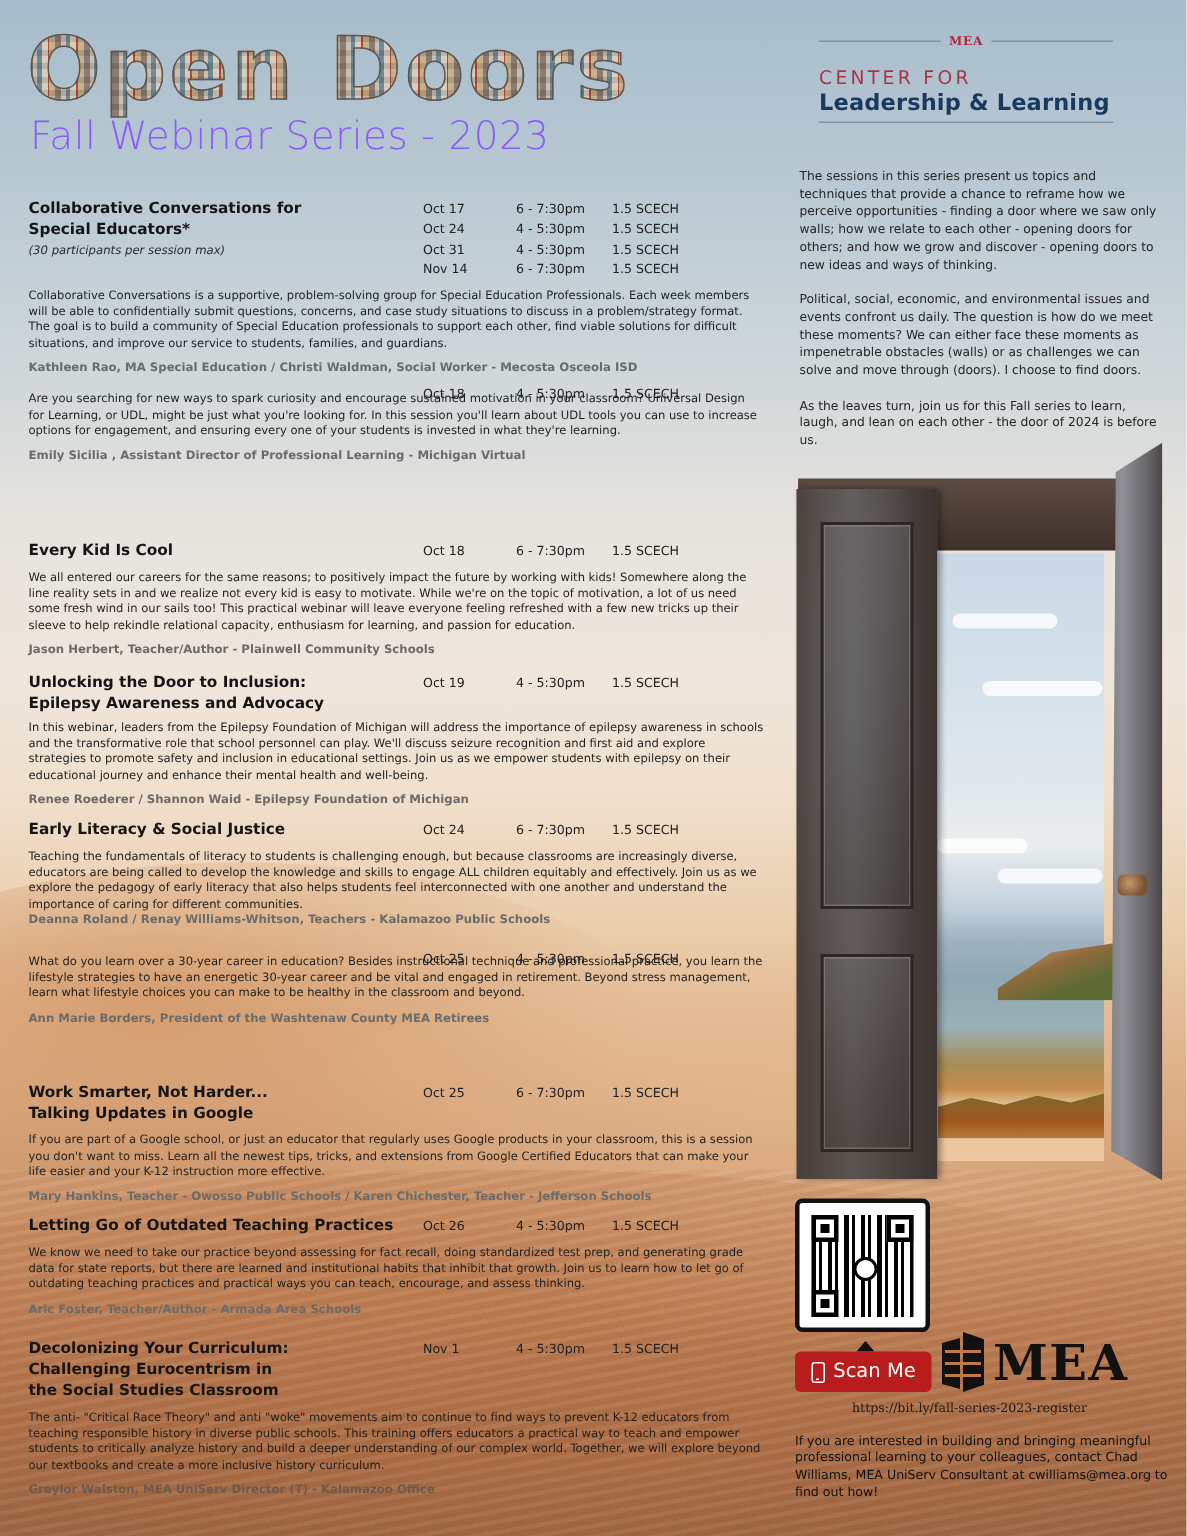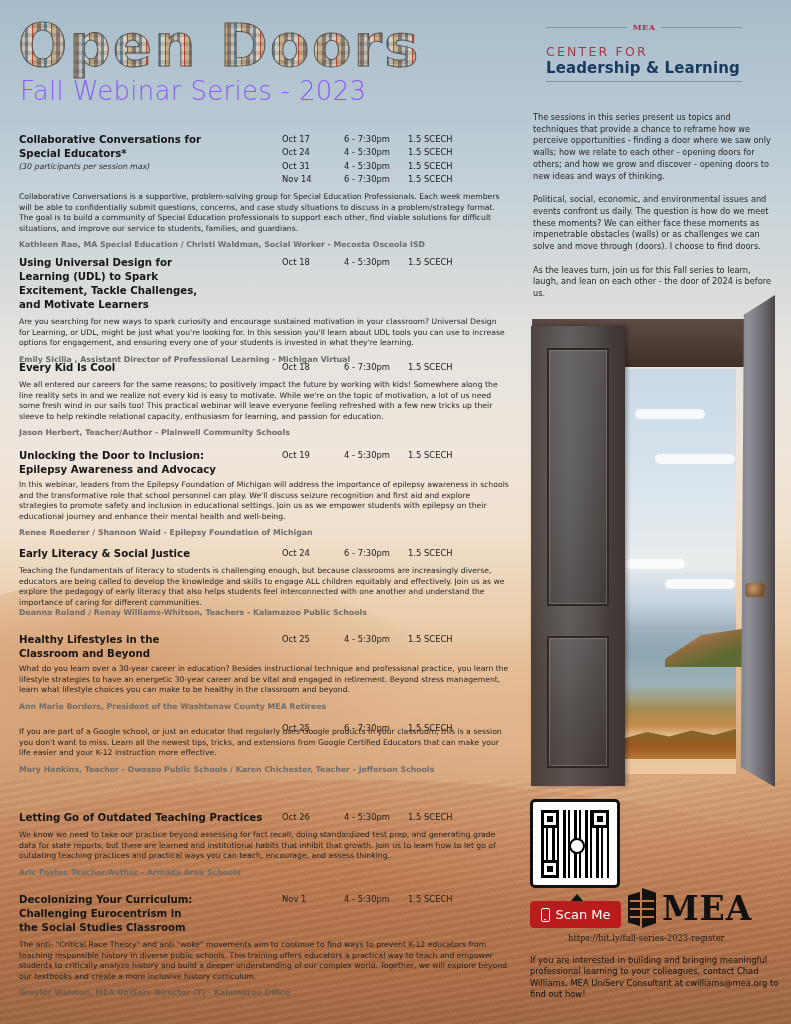--- a/index.html
+++ b/index.html
@@ -255,21 +255,20 @@
           <span class="c">1.5 SCECH</span>
         </div>
       </div>
     </div>
     <div class="s-desc" style="margin-top:20px">Collaborative Conversations is a supportive, problem-solving group for Special Education Professionals. Each week members will be able to confidentially submit questions, concerns, and case study situations to discuss in a problem/strategy format. The goal is to build a community of Special Education professionals to support each other, find viable solutions for difficult situations, and improve our service to students, families, and guardians.</div>
     <div class="s-pres">Kathleen Rao, MA Special Education / Christi Waldman, Social Worker - Mecosta Osceola ISD</div>
   </div>
 
   <div class="session" style="top:256px">
     <div class="s-head">
-      <div class="s-title" style="width:200px">Using Universal Design for Learning (UDL) to Spark Excitement, Tackle Challenges, and Motivate Learners</div>
       <div class="sched">
         <div class="sched-row">
           <span class="d">Oct 18</span>
           <span class="t">4 - 5:30pm</span>
           <span class="c">1.5 SCECH</span>
         </div>
       </div>
     </div>
     <div class="s-desc">Are you searching for new ways to spark curiosity and encourage sustained motivation in your classroom? Universal Design for Learning, or UDL, might be just what you're looking for. In this session you'll learn about UDL tools you can use to increase options for engagement, and ensuring every one of your students is invested in what they're learning.</div>
     <div class="s-pres">Emily Sicilia , Assistant Director of Professional Learning - Michigan Virtual</div>
@@ -315,35 +314,35 @@
           <span class="c">1.5 SCECH</span>
         </div>
       </div>
     </div>
     <div class="s-desc">Teaching the fundamentals of literacy to students is challenging enough, but because classrooms are increasingly diverse, educators are being called to develop the knowledge and skills to engage ALL children equitably and effectively.  Join us as we explore the pedagogy of early literacy that also helps students feel interconnected with one another and understand the importance of caring for different communities.</div>
     <div class="s-pres" style="margin-top:0">Deanna Roland / Renay Williams-Whitson, Teachers - Kalamazoo Public Schools</div>
   </div>
 
   <div class="session" style="top:633px">
     <div class="s-head">
-      <div class="s-title" style="width:190px">Healthy Lifestyles in the Classroom and Beyond</div>
       <div class="sched">
         <div class="sched-row">
           <span class="d">Oct 25</span>
           <span class="t">4 - 5:30pm</span>
           <span class="c">1.5 SCECH</span>
         </div>
       </div>
     </div>
     <div class="s-desc" style="margin-top:3px">What do you learn over a 30-year career in education?  Besides instructional technique and professional practice, you learn the lifestyle strategies to have an energetic 30-year career and be vital and engaged in retirement.  Beyond stress management, learn what lifestyle choices you can make to be healthy in the classroom and beyond.</div>
     <div class="s-pres">Ann Marie Borders, President of the Washtenaw County MEA Retirees</div>
   </div>
 
   <div class="session" style="top:722px">
     <div class="s-head">
+      <div class="s-title" style="width:160px">Work Smarter, Not Harder... Talking Updates in Google</div>
       <div class="sched">
         <div class="sched-row">
           <span class="d">Oct 25</span>
           <span class="t">6 - 7:30pm</span>
           <span class="c">1.5 SCECH</span>
         </div>
       </div>
     </div>
     <div class="s-desc">If you are part of a Google school, or just an educator that regularly uses Google products in your classroom, this is a session you don't want to miss.  Learn all the newest tips, tricks, and extensions from Google Certified Educators that can make your life easier and your K-12 instruction more effective.</div>
     <div class="s-pres">Mary Hankins, Teacher - Owosso Public Schools / Karen Chichester, Teacher - Jefferson Schools</div>

